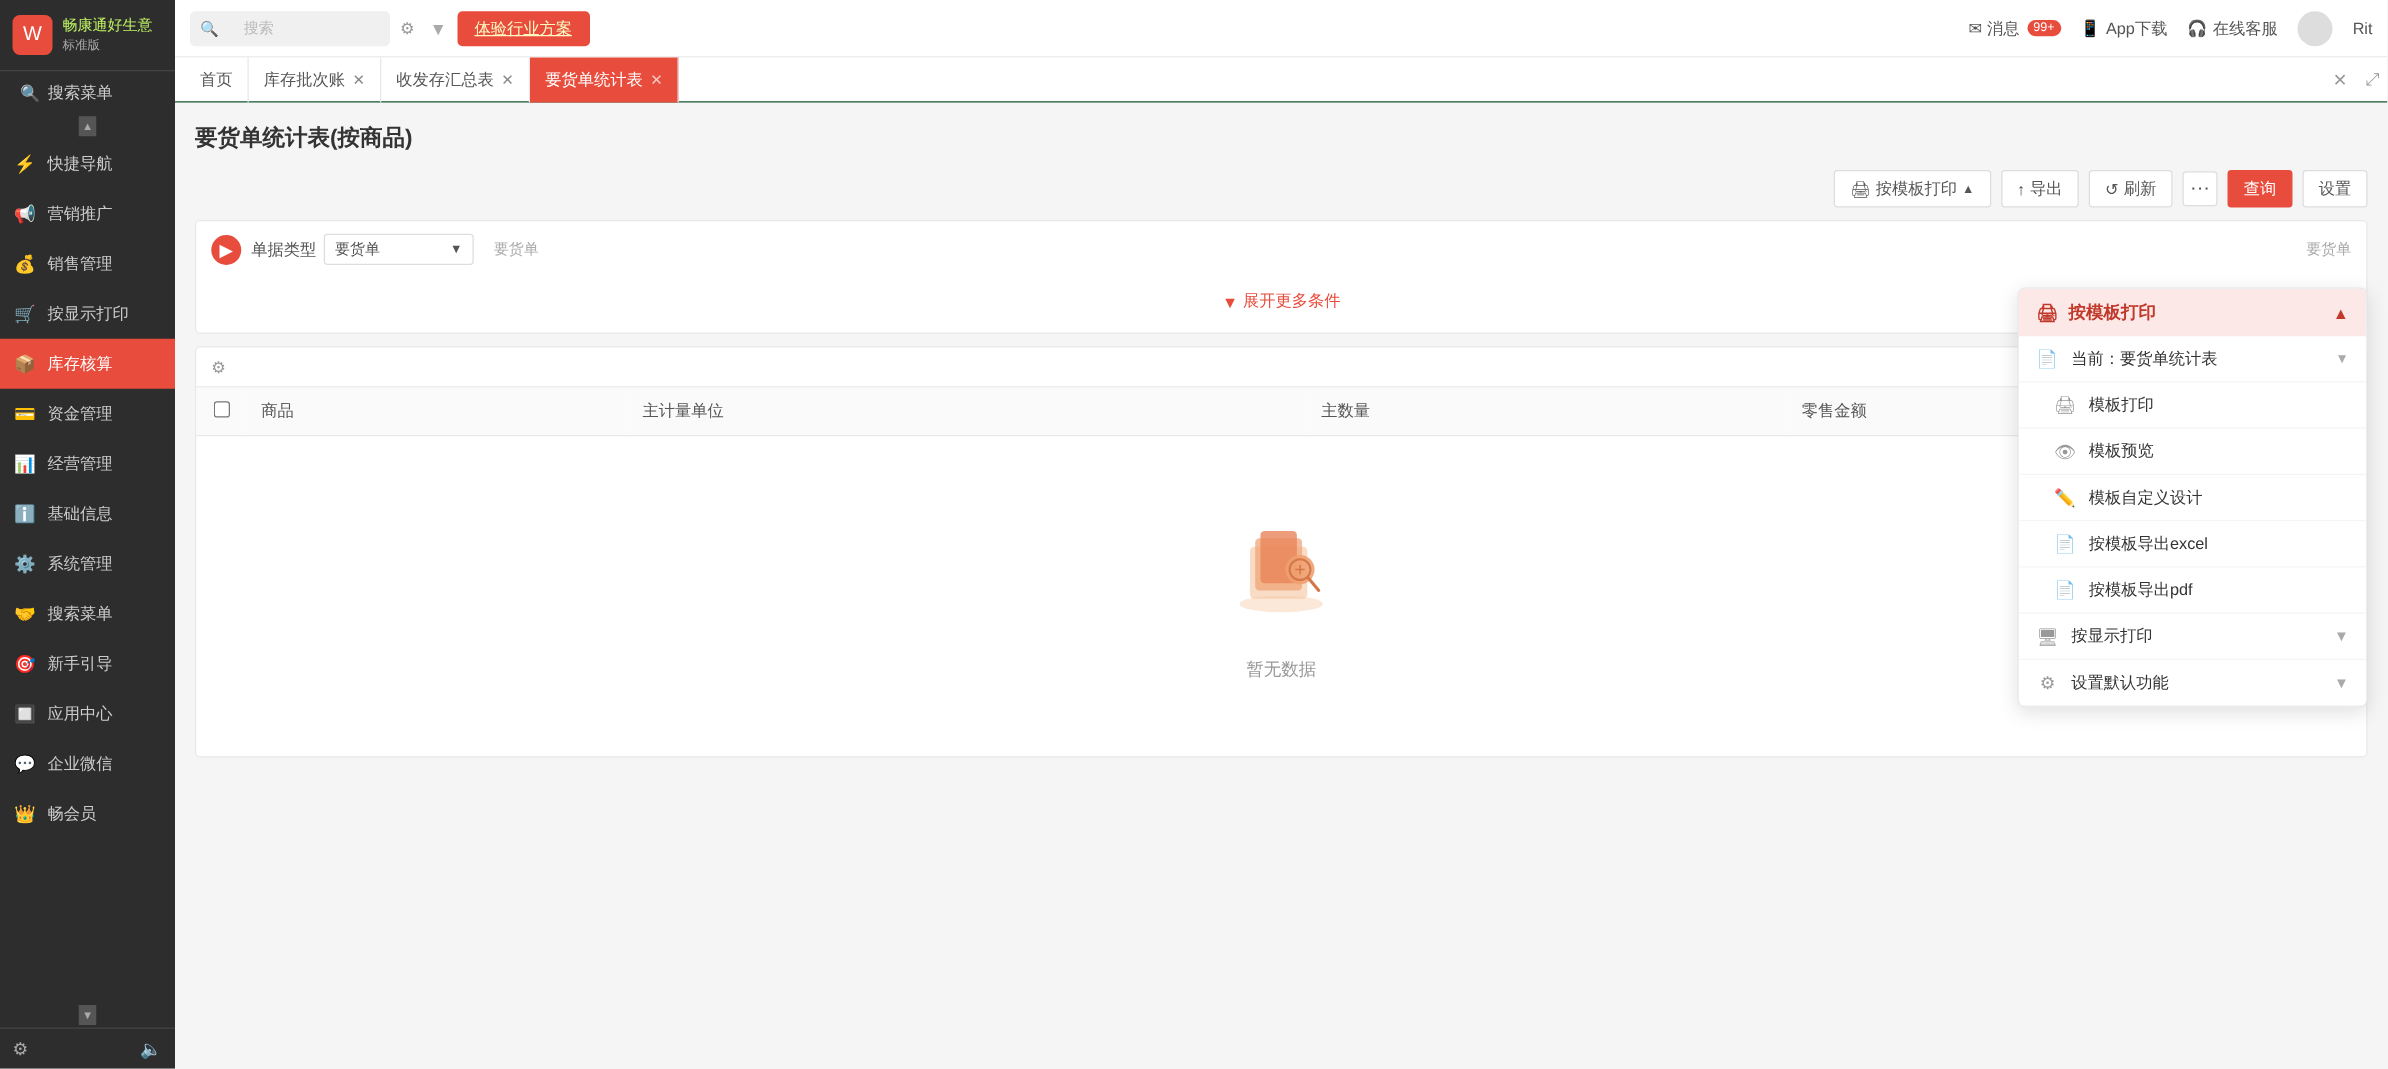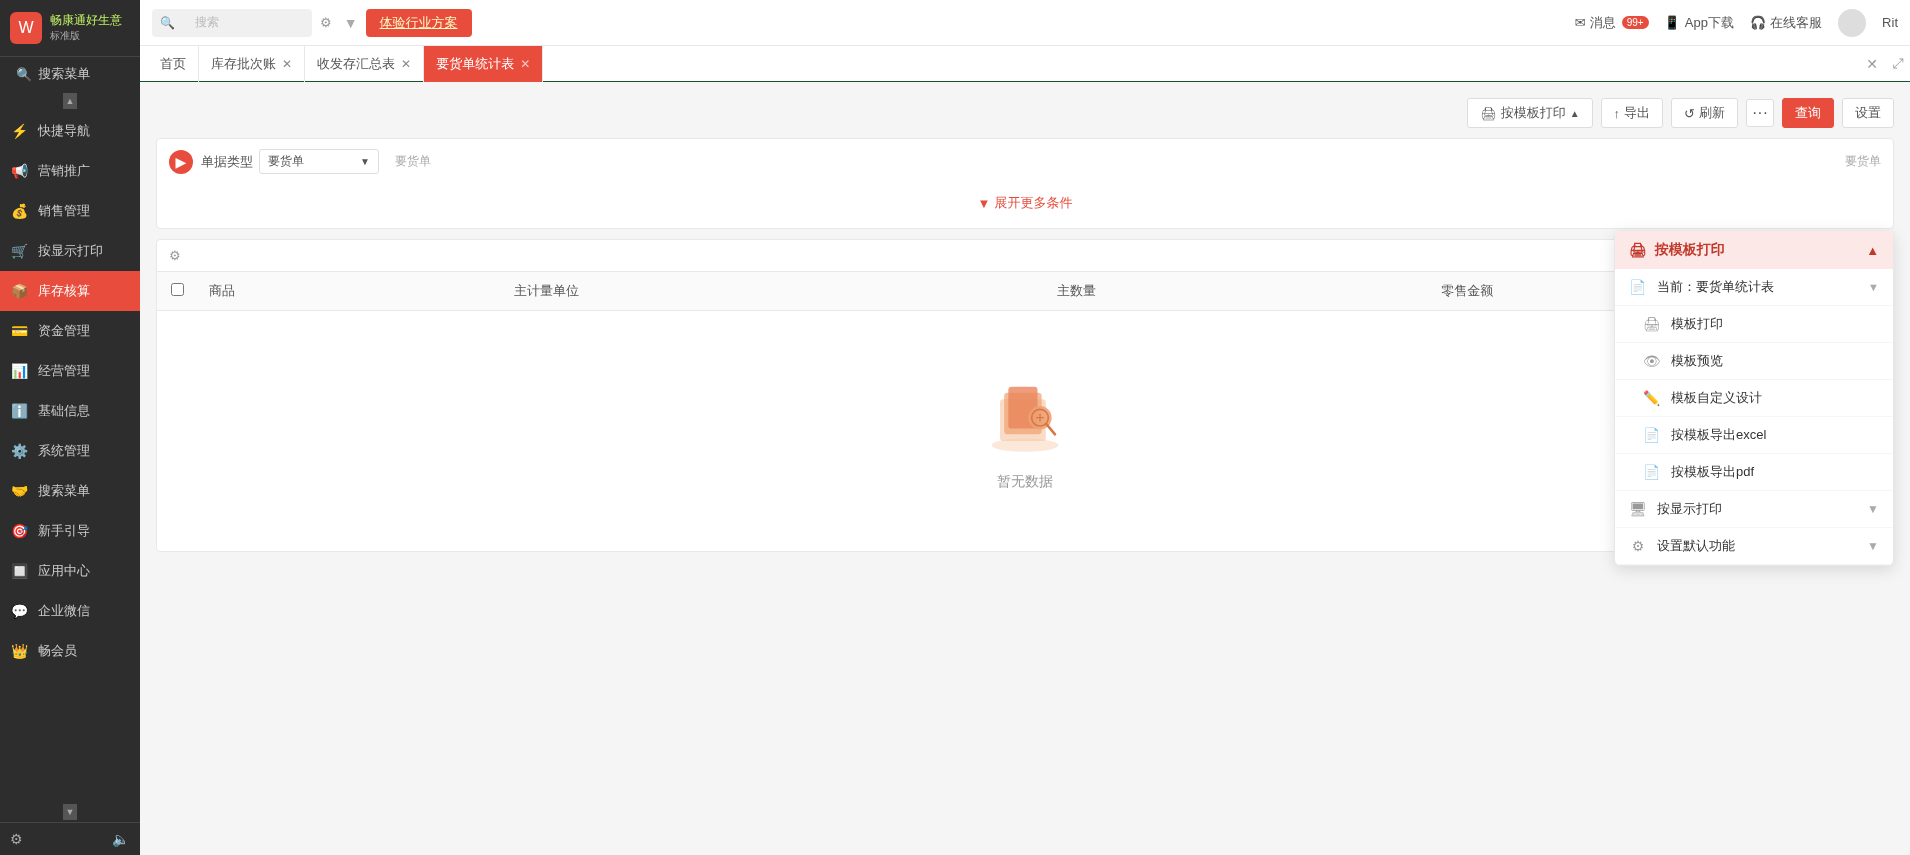--- a/index.html
+++ b/index.html
@@ -295,20 +295,21 @@
     }
     .th-checkbox { width: 40px; text-align: center; }
 
     
     .empty-state {
       display: flex;
       flex-direction: column;
       align-items: center;
       justify-content: center;
       padding: 60px 0;
+      gap: 16px;
     }
     .empty-icon {
       width: 100px;
       height: 90px;
       margin-bottom: 12px;
     }
     .empty-text { color: #999; font-size: 14px; }
 
     
     .top-actions {
@@ -562,20 +563,21 @@
       <span class="tab-close">✕</span>
     </div>
     <div class="close-btn-tabs">
       <div class="close-tab-btn">✕</div>
       <div class="expand-tab-btn">⤢</div>
     </div>
   </div>
 
   <div class="page-content">
 
+    <div class="page-title">要货单统计表(按商品)</div>
 
     <div class="top-actions">
       <button class="action-btn">
         <span>🖨</span>
         <span>按模板打印</span>
         <span style="font-size:10px;">▲</span>
       </button>
       <button class="action-btn">
         <span>↑</span>
         <span>导出</span>

